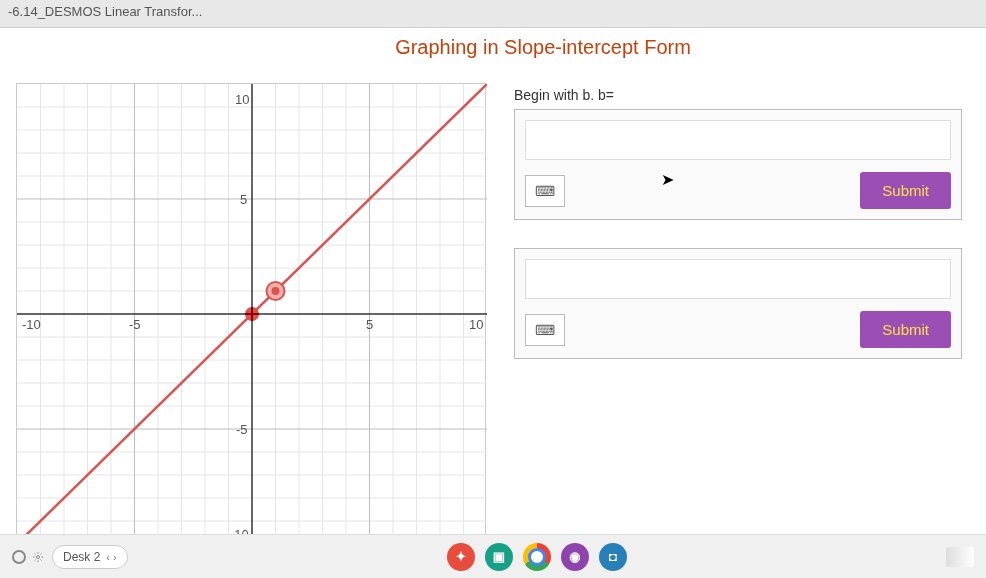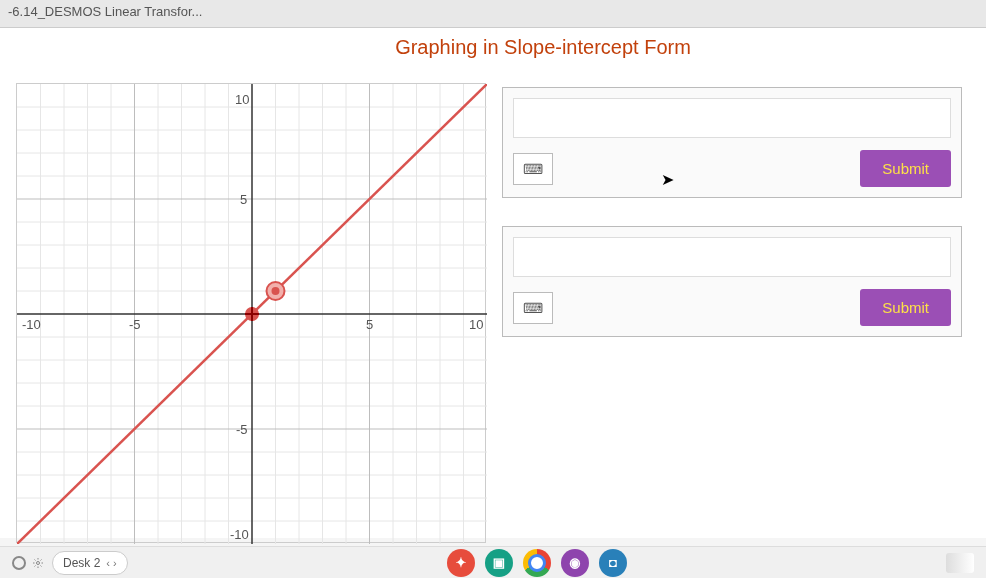--- a/index.html
+++ b/index.html
@@ -28,21 +28,21 @@
   }
   .page-title {
     text-align: center;
     font-size: 20px;
     color: #c2410c;
     margin-bottom: 6px;
     margin-left: 100px;
   }
   .content-row {
     display: flex;
-    gap: 12px;
+    gap: 24px;
     margin-top: 24px;
   }
   .graph-panel {
     width: 470px;
     height: 460px;
     border: 1px solid #ccc;
     position: relative;
     flex-shrink: 0;
   }
   .question-panel {
@@ -110,21 +110,21 @@
     top: 170px;
     font-size: 16px;
     color: #000;
     z-index: 100;
   }
   .taskbar {
     position: absolute;
     bottom: 0;
     left: 0;
     right: 0;
-    height: 32px;
+    height: 44px;
     background: #f0f0f0;
     border-top: 1px solid #ddd;
     display: flex;
     align-items: center;
     padding: 0 12px;
     gap: 8px;
   }
   .taskbar-left { display: flex; align-items: center; gap: 6px; }
   .taskbar-center { flex: 1; display: flex; justify-content: center; gap: 10px; }
   .taskbar-right { display: flex; align-items: center; gap: 6px; }
@@ -237,20 +237,21 @@
         </g>
         <g>
           <circle cx="258.5" cy="207" r="9" fill="#f2b0ac" stroke="#d9534f" stroke-width="2"></circle>
           <circle cx="258.5" cy="207" r="4" fill="#d9534f"></circle>
         </g>
       </svg>
     </div>
 
     <div class="question-panel">
 
+      <div class="section-label">Begin with b. b=</div>
       <div class="answer-box">
         <div class="answer-input-row">
           <input class="answer-input" value="" style="">
         </div>
         <div class="answer-controls">
           <div class="keyboard-btn">
             <span>⌨</span>
           </div>
           <button class="submit-btn">Submit</button>
         </div>

